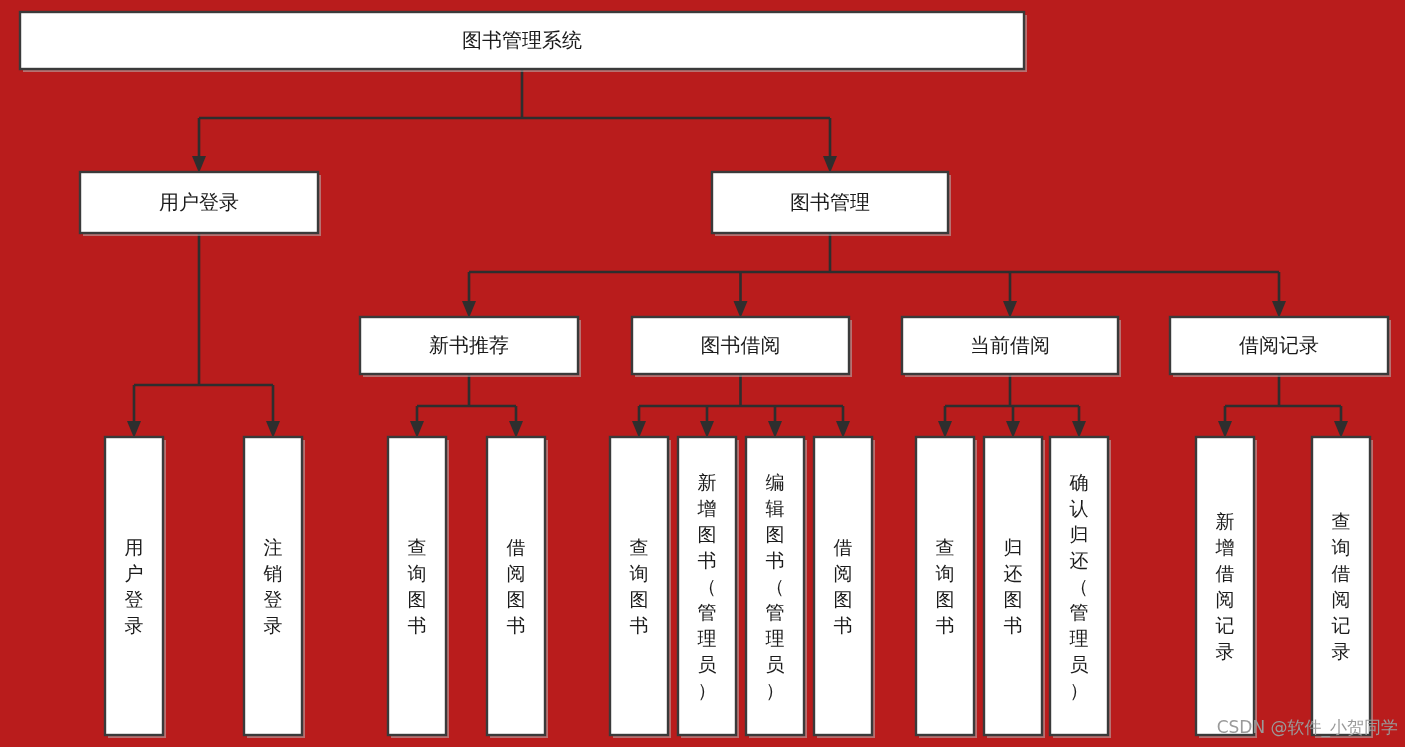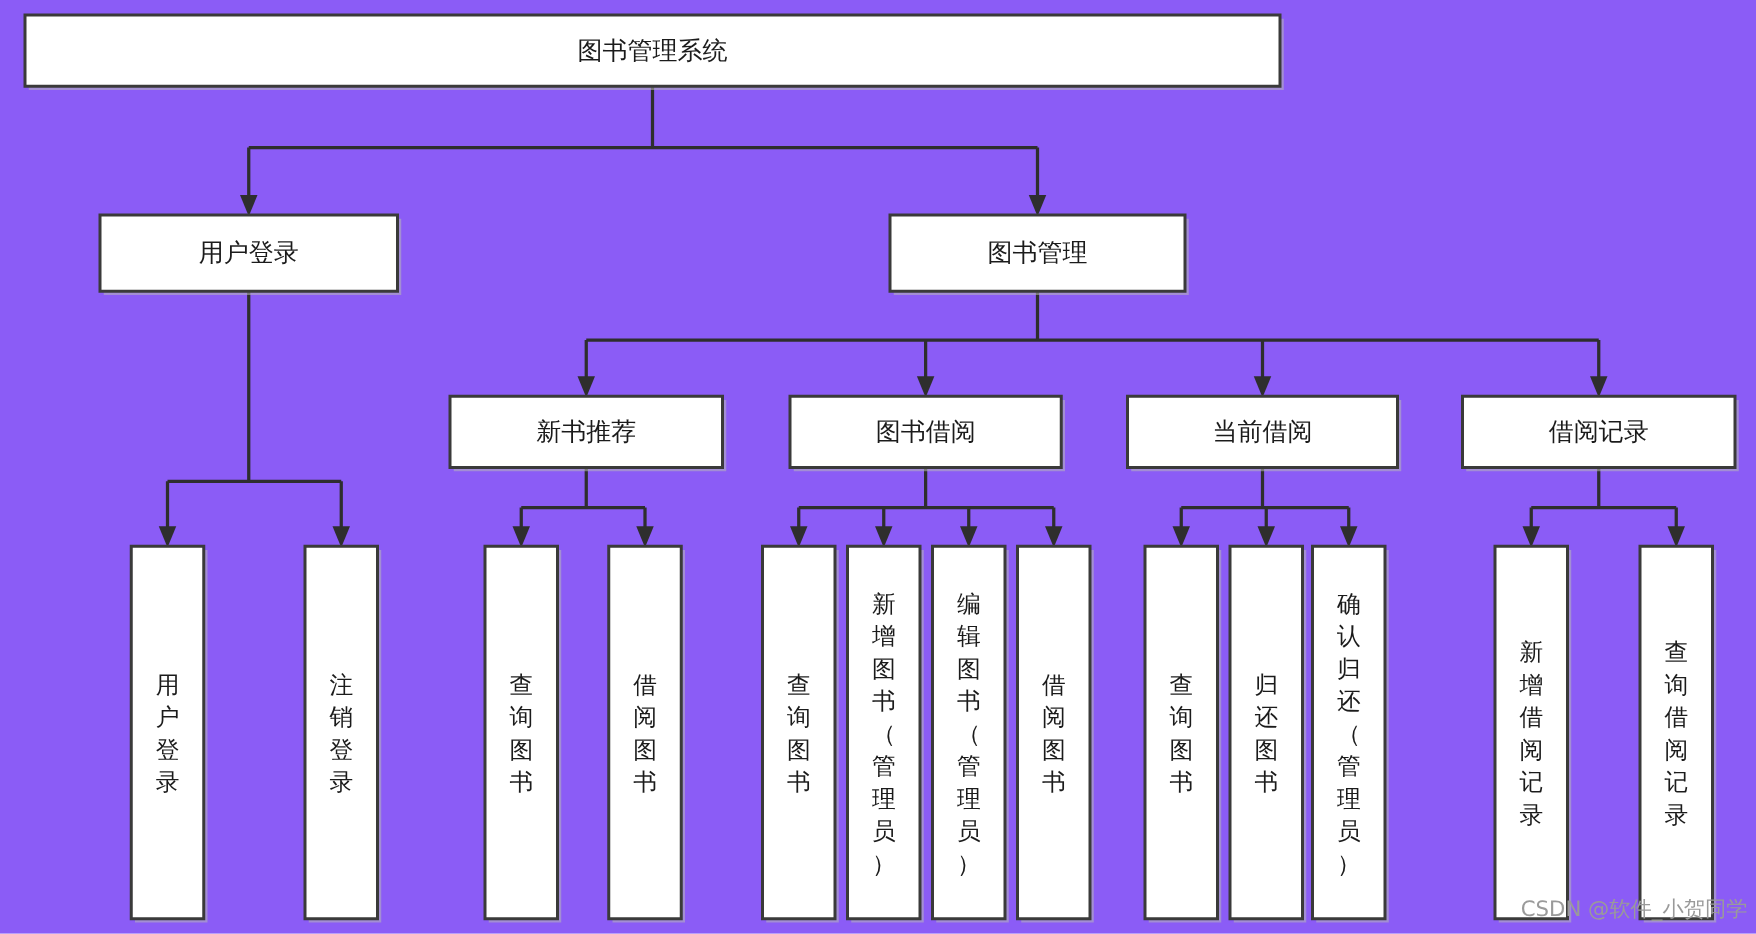--- a/index.html
+++ b/index.html
@@ -8,21 +8,21 @@
     padding: 0;
     background: #ffffff;
   }
   body {
     font-family: "DejaVu Sans", "Liberation Sans", sans-serif;
   }
   #diagram-root {
     position: relative;
     width: 1405px;
     height: 747px;
-    background: #8b5cf6;
+    background: #b91c1c;
     overflow: hidden;
   }
   svg.tree-canvas {
     position: absolute;
     left: 0;
     top: 0;
     width: 1405px;
     height: 747px;
     display: block;
   }

